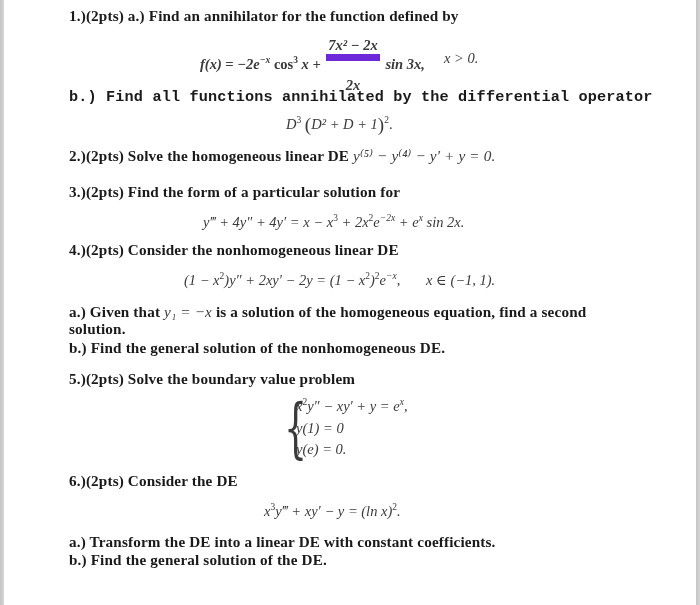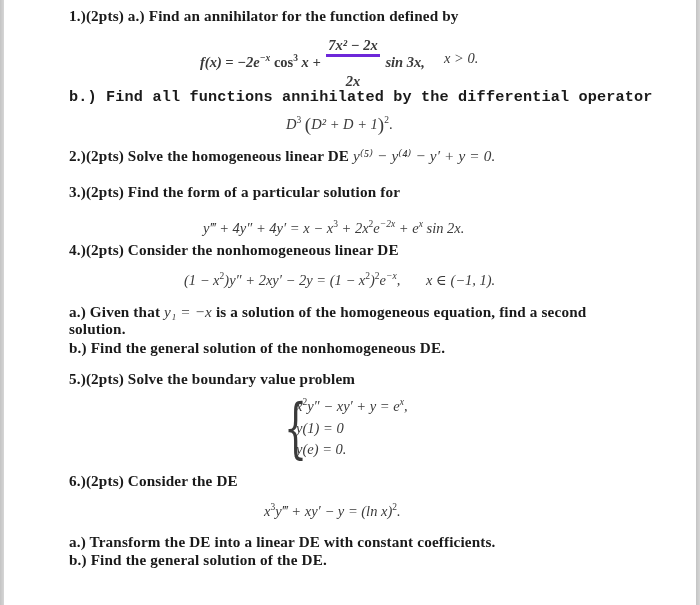--- a/index.html
+++ b/index.html
@@ -25,21 +25,21 @@
   }
   .m {
     font-family: "Liberation Serif", "DejaVu Serif", serif;
     font-weight: normal; color: #3a3a3a; white-space: nowrap;
   }
   .eq { position: absolute; font-size: 14.5px; white-space: nowrap;
         font-family: "Liberation Serif", "DejaVu Serif", serif; color: #3a3a3a; }
   .i { font-style: italic; }
   sup { font-size: 9.5px; line-height: 0; vertical-align: 6px; }
   .frac { display: inline-block; vertical-align: middle; text-align: center; margin: 0 2px; }
-  .frac .num { display: block; border-bottom: 3px solid #6d28d9; padding: 0 2px 1px; line-height: 15px; }
+  .frac .num { display: block; border-bottom: 7px solid #6d28d9; padding: 0 2px 1px; line-height: 15px; }
   .frac .den { display: block; padding-top: 1px; line-height: 15px; margin-top: 16px; }
   .big-paren { font-size: 19px; vertical-align: -2px; }
   .cases { position: absolute; left: 284px; top: 398px; height: 64px; }
   .brace {
     position: absolute; left: 0; top: 0; font-size: 66px; line-height: 60px;
     color: #3a3a3a; font-family: "DejaVu Serif", serif; transform: scaleX(0.55); transform-origin: left top;
   }
   .case-row { position: absolute; left: 12px; font-size: 14.5px; white-space: nowrap;
               font-family: "Liberation Serif", "DejaVu Serif", serif; color: #3a3a3a; }
 </style>
@@ -64,21 +64,21 @@
     <span>D</span><sup style="font-style:normal">3</sup>&nbsp;<span class="big-paren" style="font-style:normal">(</span><span>D² + D + 1</span><span class="big-paren" style="font-style:normal">)</span><sup style="font-style:normal">2</sup><span style="font-style:normal">.</span>
   </div>
 
   <div class="line" style="top:147px;text-align:center;">
     <span>2.)(2pts) Solve the homogeneous linear DE</span>
     <span class="m i">y⁽⁵⁾ − y⁽⁴⁾ − y′ + y = 0.</span>
   </div>
 
   <div class="line" style="top:183px;">3.)(2pts) Find the form of a particular solution for</div>
 
-  <div class="eq i" style="left:203px; top:220px;">
+  <div class="eq i" style="left:203px; top:214px;">
     <span>y‴ + 4y″ + 4y′ = x − x</span><sup style="font-style:normal">3</sup><span> + 2x</span><sup style="font-style:normal">2</sup><span>e</span><sup>−2x</sup><span> + e</span><sup>x</sup><span> sin 2x.</span>
   </div>
 
   <div class="line" style="top:241px;">4.)(2pts) Consider the nonhomogeneous linear DE</div>
 
   <div class="eq i" style="left:184px; top:272px;">
     <span>(1 − x</span><sup style="font-style:normal">2</sup><span>)y″ + 2xy′ − 2y = (1 − x</span><sup style="font-style:normal">2</sup><span>)</span><sup style="font-style:normal">2</sup><span>e</span><sup>−x</sup><span>,</span>
   </div>
   <div class="eq i" style="left:426px; top:272px;">x ∈ (−1, 1).</div>
 

